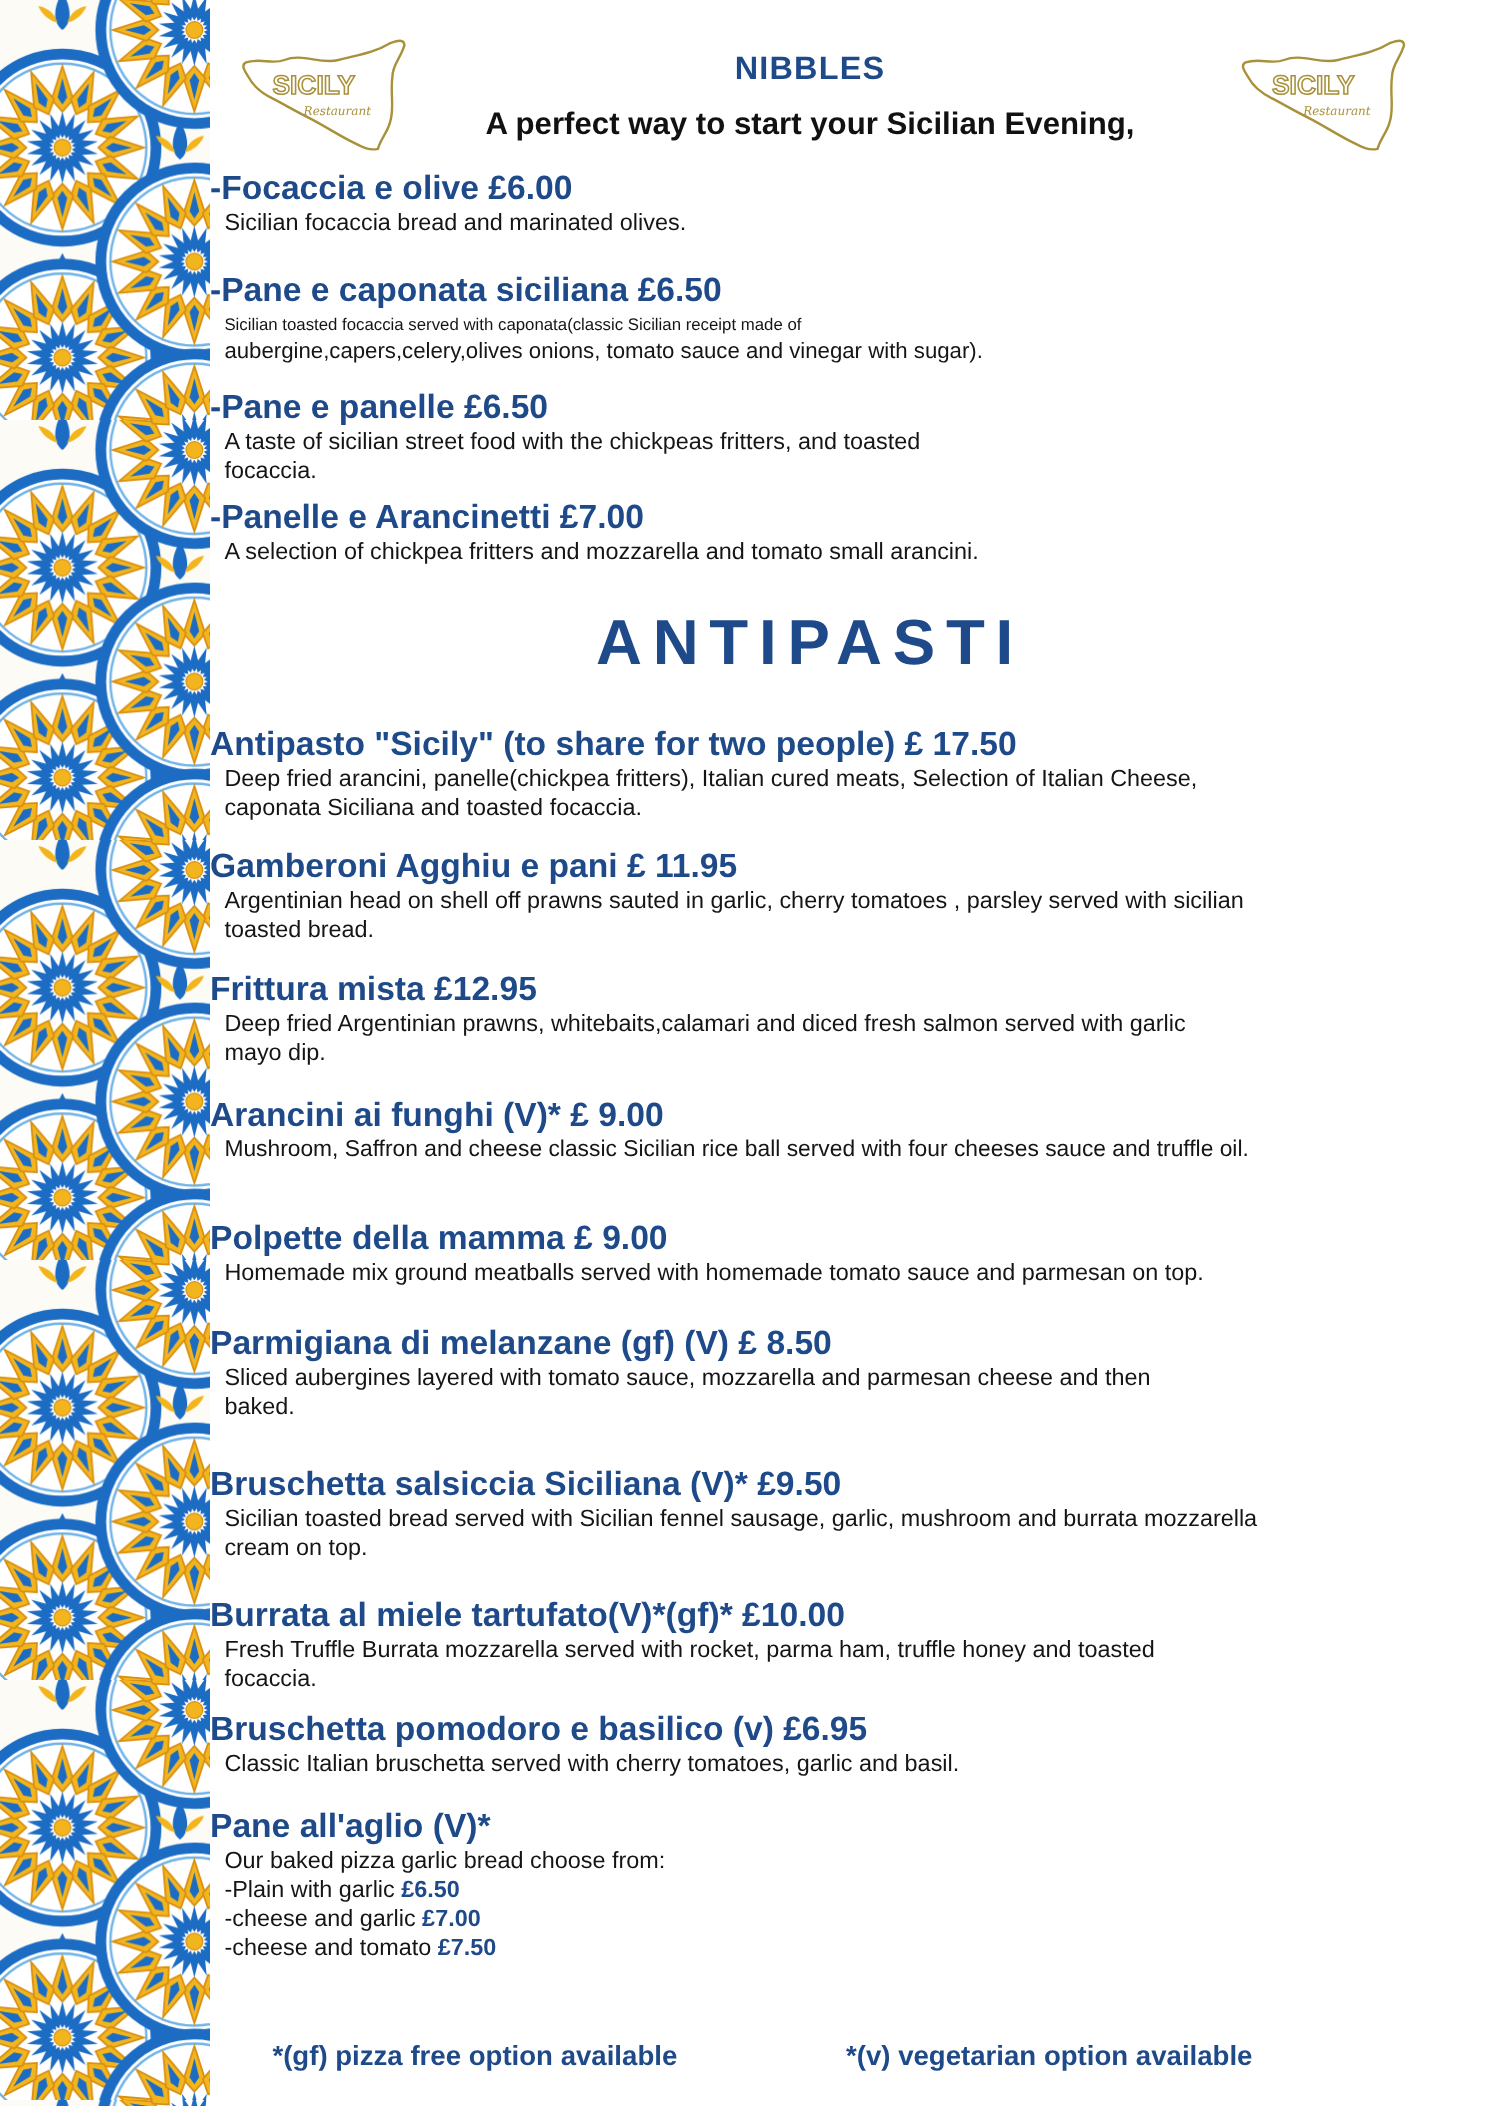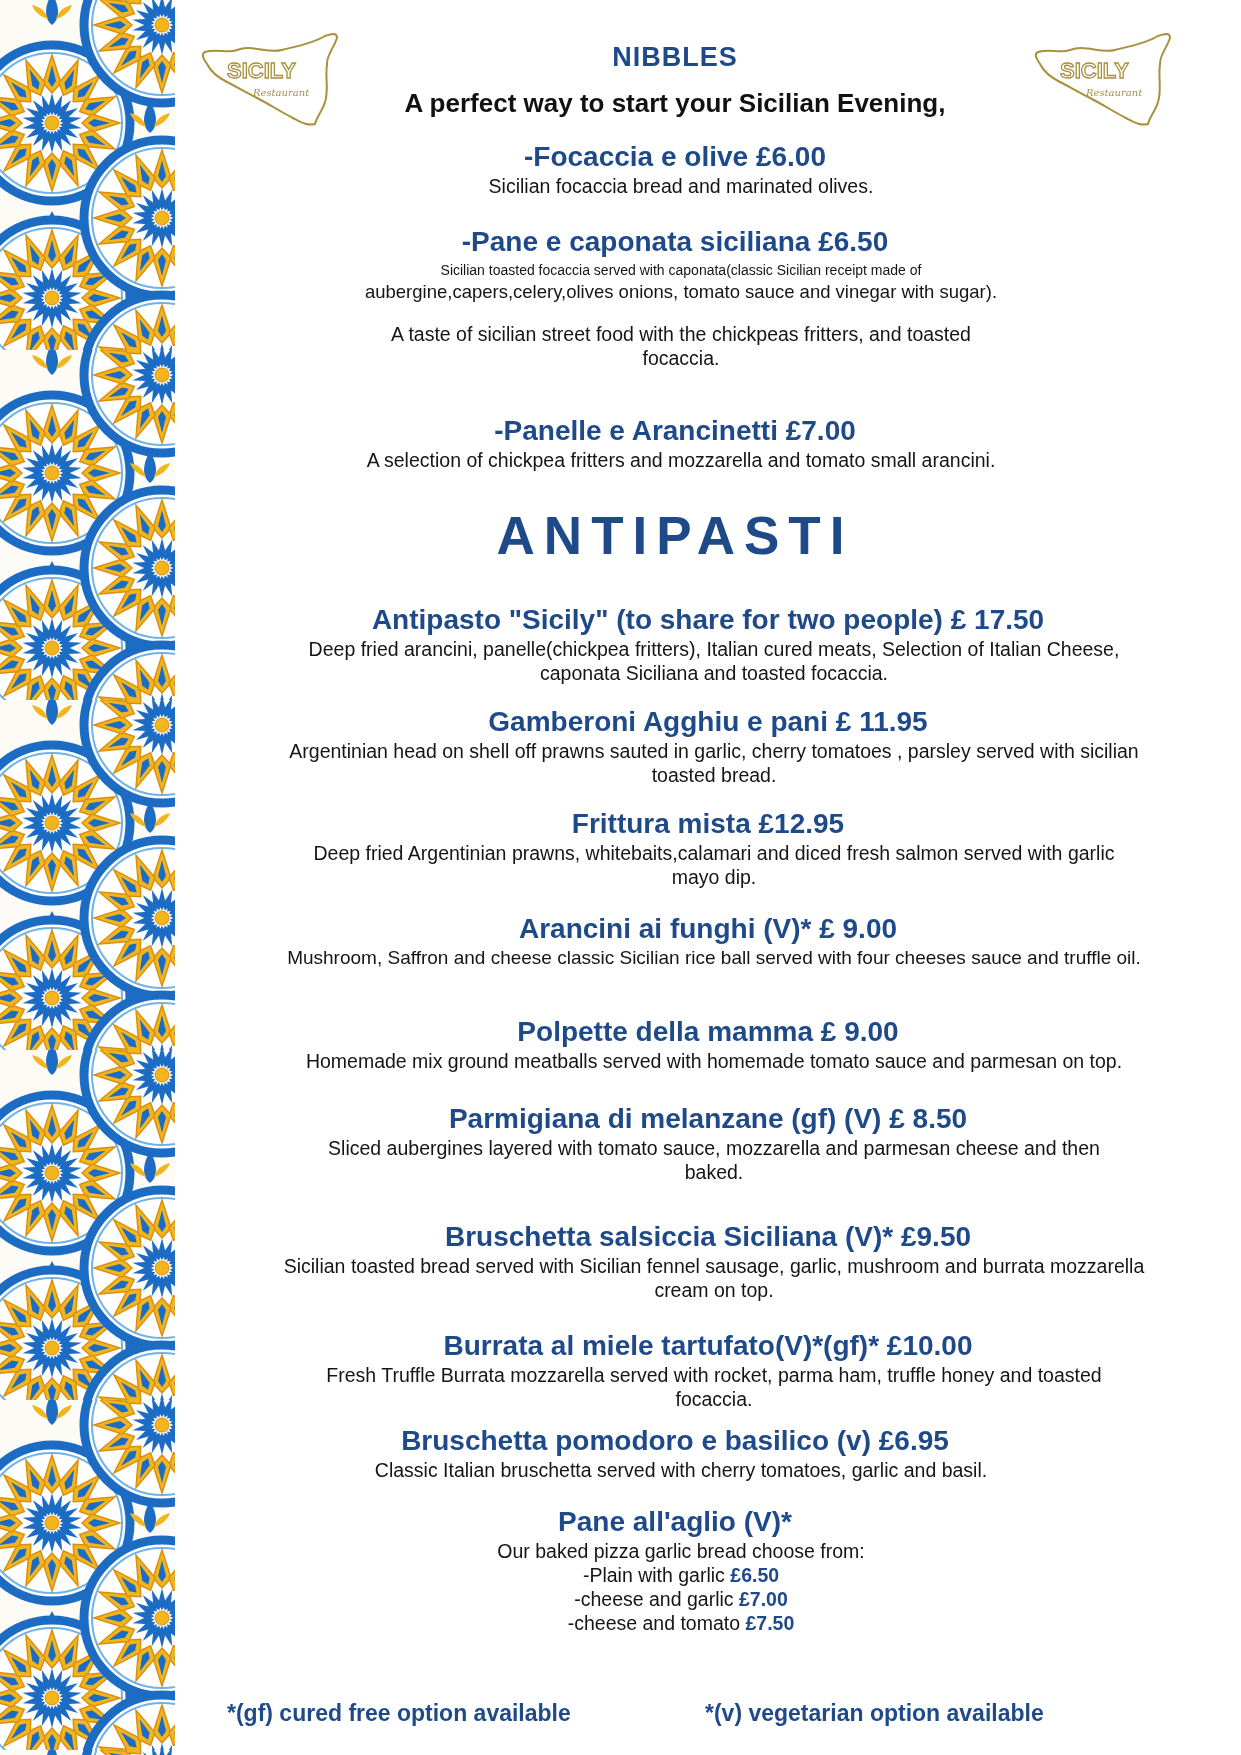--- a/index.html
+++ b/index.html
@@ -24,21 +24,21 @@
     .logo.right { left: 855px; top: 30px; }
     .logo svg { display: block; }
     .heading-nibbles {
       position: absolute; left: 0; width: 1000px; top: 42px; text-align: center;
       font-size: 27px; font-weight: 700; color: #1f4a8a; letter-spacing: 1px;
     }
     .tagline {
       position: absolute; left: 0; width: 1000px; top: 88px; text-align: center;
       font-size: 26px; font-weight: 700; color: #111;
     }
-    .item { position: absolute; left: 0; width: 1066px; text-align: center; }
+    .item { position: absolute; left: 0; width: 1066px; text-align: left; }
     .item-title {
       font-size: 28px; font-weight: 700; color: #1f4a8a; line-height: 34px;
     }
     .item-desc {
       font-size: 19.5px; color: #151515; line-height: 24px; padding-left: 12px;
     }
     .heading-antipasti {
       position: absolute; left: 0; width: 1000px; top: 505px; text-align: center;
       font-size: 53px; font-weight: 700; color: #1f4a8a; letter-spacing: 9px;
     }
@@ -145,20 +145,21 @@
     <div class="item-desc">Sicilian focaccia bread and marinated olives.</div>
   </div>
 
   <div class="item" style="top:225px; width:1000px;">
     <div class="item-title">-Pane e caponata siciliana £6.50</div>
     <div class="item-desc" style="font-size:14px; line-height:22px;">Sicilian toasted focaccia  served with caponata(classic Sicilian receipt made of</div>
     <div class="item-desc" style="font-size:18.5px; line-height:22px;">aubergine,capers,celery,olives onions, tomato sauce and vinegar with sugar).</div>
   </div>
 
   <div class="item" style="top:322px; width:1000px;">
+    <div class="item-title">-Pane e panelle £6.50</div>
     <div class="item-desc">A taste of sicilian street food with the chickpeas fritters, and toasted</div>
     <div class="item-desc">focaccia.</div>
   </div>
 
   <div class="item" style="top:414px; width:1000px;">
     <div class="item-title">-Panelle e Arancinetti  £7.00</div>
     <div class="item-desc">A selection of chickpea fritters and mozzarella and tomato small arancini.</div>
   </div>
 
   <div class="heading-antipasti">ANTIPASTI</div>
@@ -222,16 +223,16 @@
     </div>
     <div class="item-desc">
       <span>-cheese and garlic  </span><span class="opt-price">£7.00</span>
     </div>
     <div class="item-desc">
       <span>-cheese and tomato </span><span class="opt-price">£7.50</span>
     </div>
   </div>
 
   <div class="footnotes">
-    <span class="footnote-gf">*(gf) cured free option available</span>
+    <span class="footnote-gf">*(gf) pizza free option available</span>
     <span class="footnote-v">*(v) vegetarian option available</span>
   </div>
 </div>
 
 </body></html>

